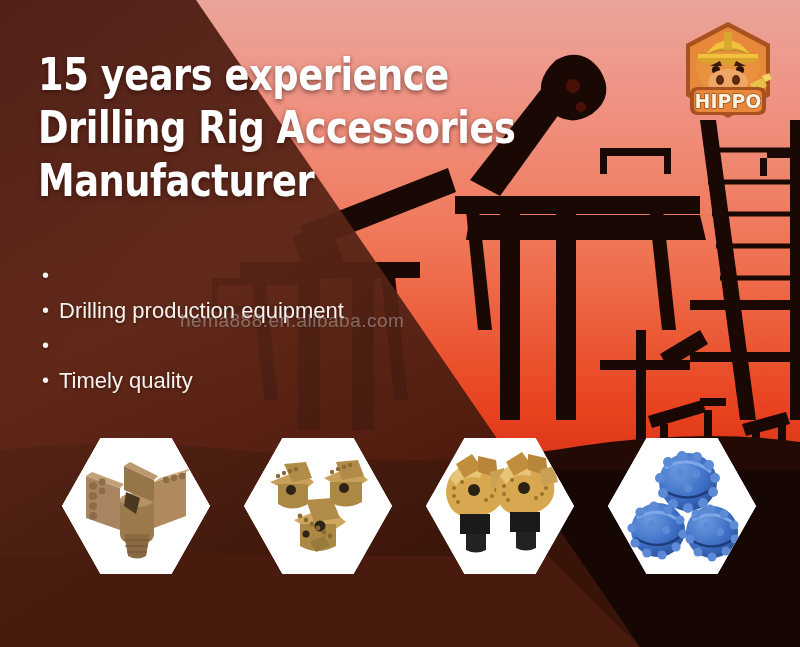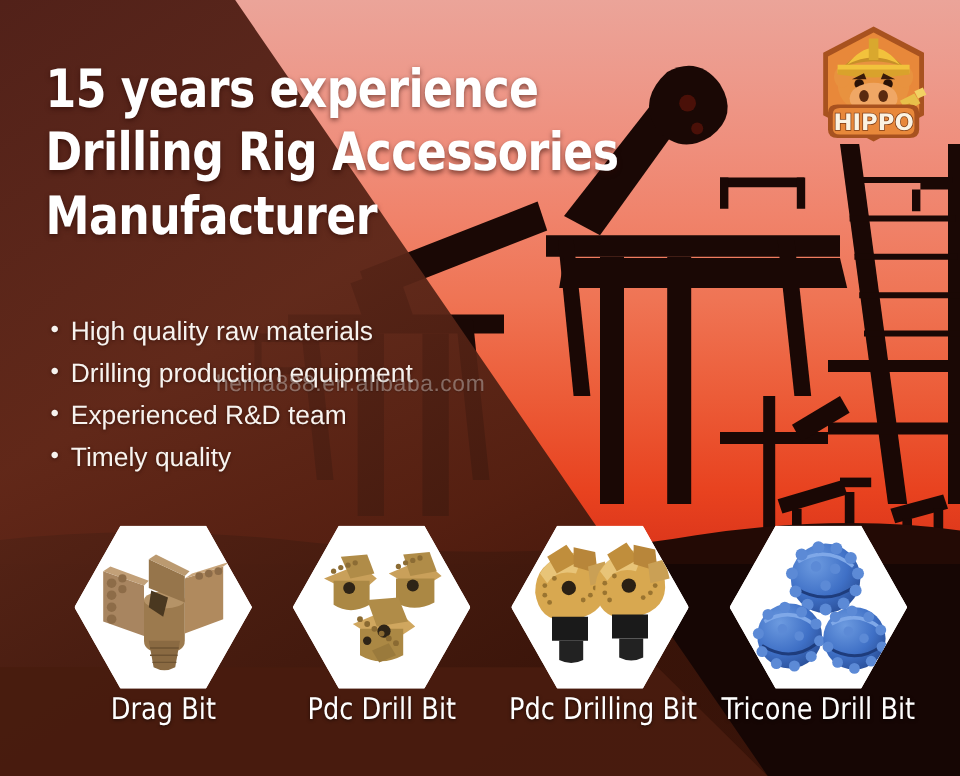--- a/index.html
+++ b/index.html
@@ -158,29 +158,27 @@
 
   <div class="headline">
     <span class="hl">15 years experience</span>
     <span class="hl">Drilling Rig Accessories</span>
     <span class="hl">Manufacturer</span>
   </div>
 
   <div class="bullets">
     <div class="b">
       <span class="dot">•</span>
-      <span>High quality raw materials</span>
     </div>
     <div class="b">
       <span class="dot">•</span>
       <span>Drilling production equipment</span>
     </div>
     <div class="b">
       <span class="dot">•</span>
-      <span>Experienced R&amp;D team</span>
     </div>
     <div class="b">
       <span class="dot">•</span>
       <span>Timely quality</span>
     </div>
   </div>
 
   <div class="watermark">hema888.en.alibaba.com</div>
 
   <svg class="logo" viewBox="0 0 112 112">
@@ -424,28 +422,14 @@
               <circle cx="90" cy="114" r="4.5"></circle>
             <circle cx="82" cy="101" r="4.5"></circle>
             <circle cx="99" cy="88" r="4"></circle>
               <circle cx="112" cy="94" r="4"></circle>
           </g>
         </g>
       </svg>
     </div>
   </div>
 
-  <div class="labels">
-    <div class="plabel" style="left:62px; width:148px;">
-      <span>Drag Bit</span>
-    </div>
-    <div class="plabel" style="left:244px; width:148px;">
-      <span>Pdc Drill Bit</span>
-    </div>
-    <div class="plabel" style="left:420px; width:160px;">
-      <span>Pdc Drilling Bit</span>
-    </div>
-    <div class="plabel" style="left:594px; width:176px;">
-      <span>Tricone Drill Bit</span>
-    </div>
-  </div>
 
 </div>
 
 </body></html>

